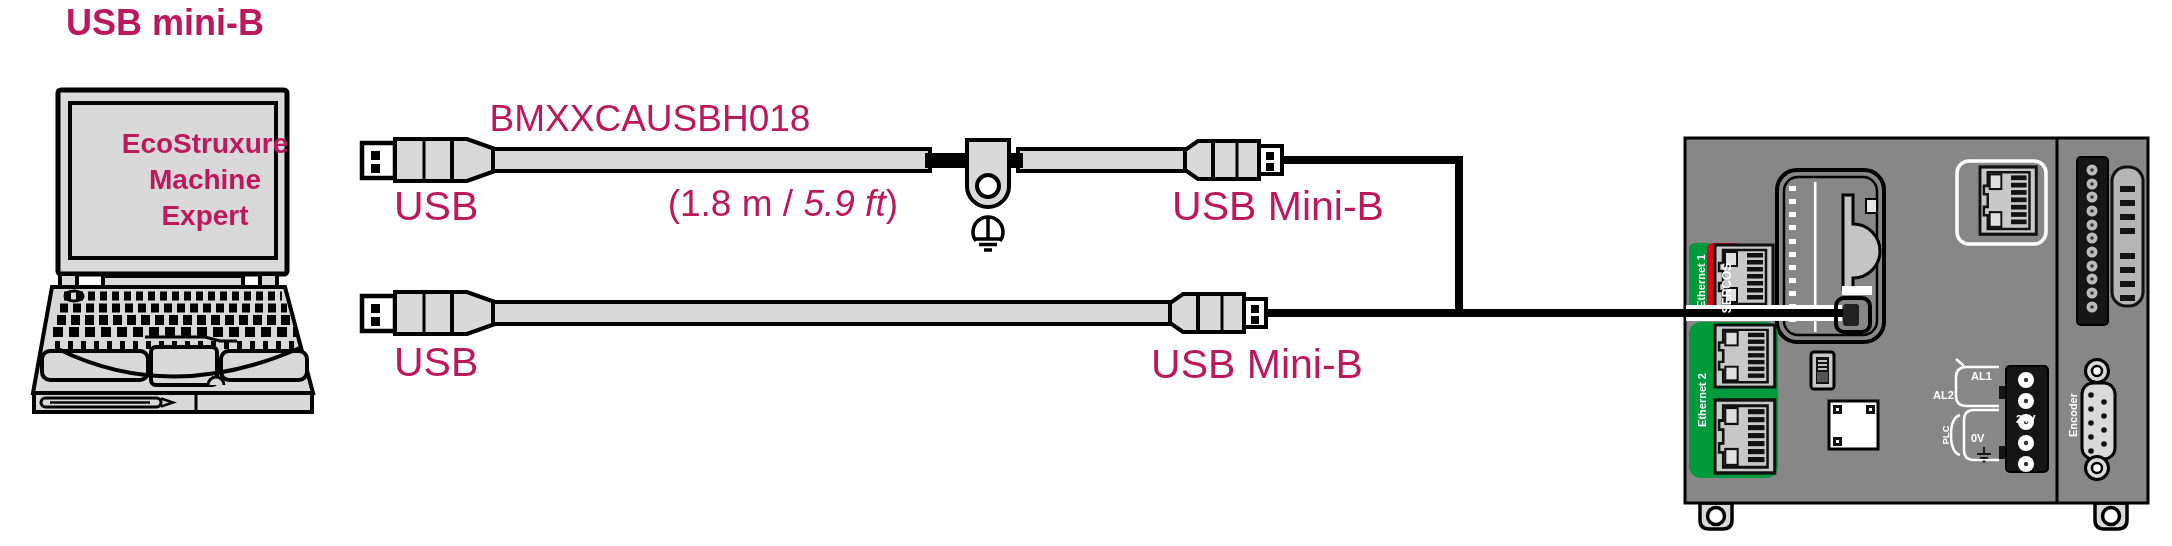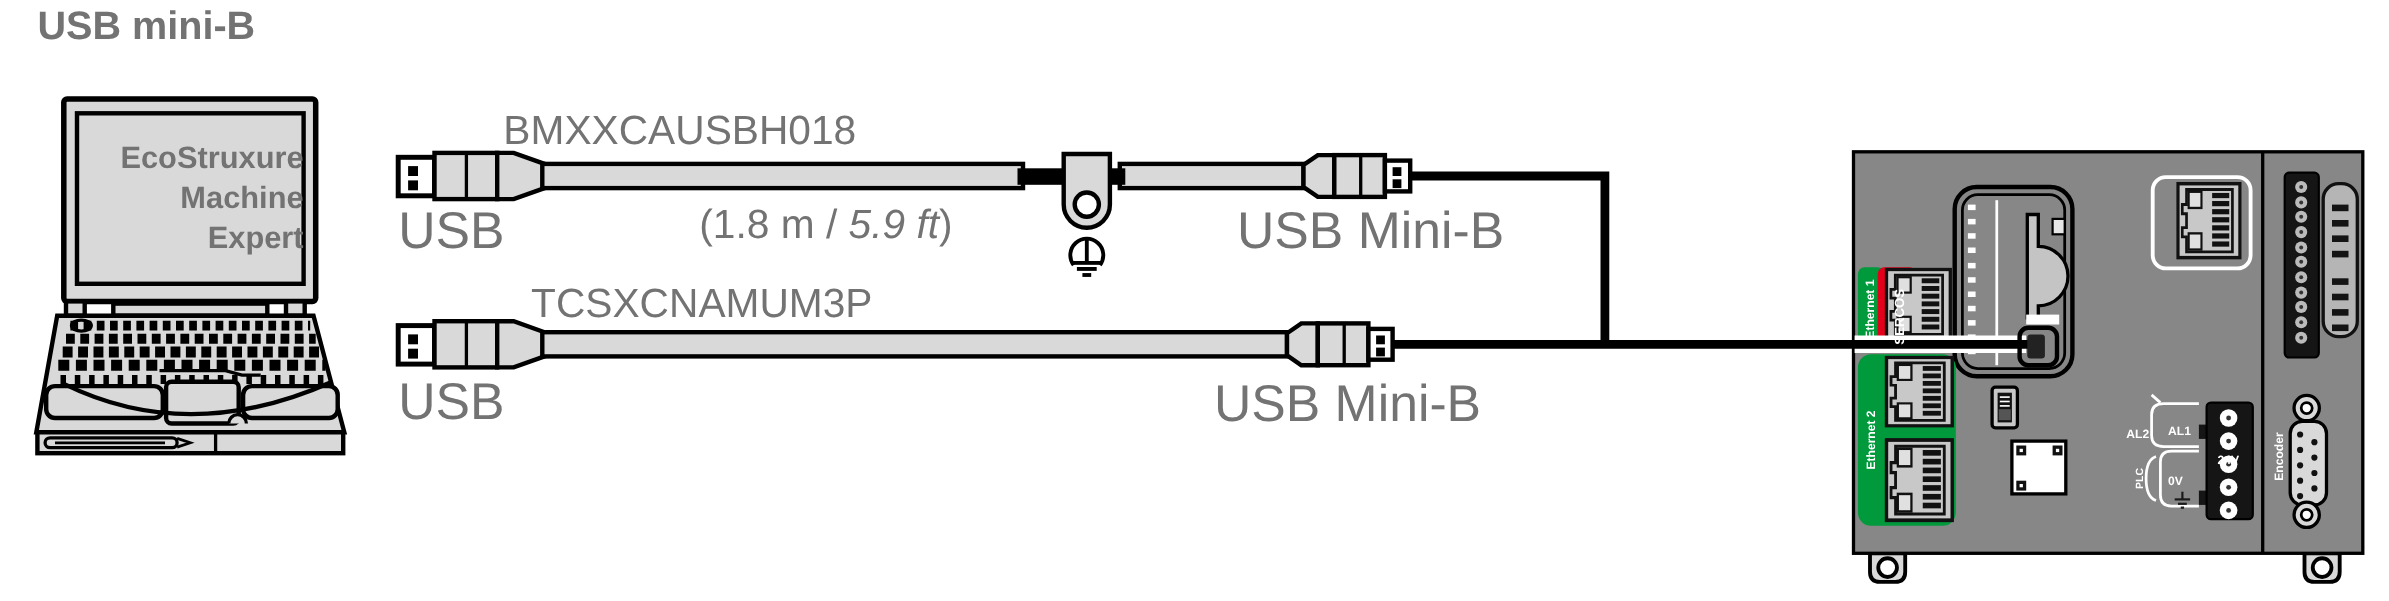--- a/index.html
+++ b/index.html
@@ -1,25 +1,25 @@
 <!DOCTYPE html>
 <html><head>
 <meta charset="utf-8">
 <style>
   html,body { margin:0; padding:0; background:#fff; }
   .canvas { position:relative; width:2172px; height:546px; background:#fff;
             font-family:"Liberation Sans", sans-serif; overflow:hidden; }
   .canvas svg { position:absolute; left:0; top:0; }
-  .txt { position:absolute; color:#737373; line-height:1.08; }
+  .txt { position:absolute; color:#be185d; line-height:1.08;margin-left:32px; }
   .title { font-size:36px; font-weight:bold; }
-  .screen-text { font-size:28px; font-weight:bold; text-align:right;
+  .screen-text { font-size:28px; font-weight:bold; text-align:center;
                  line-height:36px; white-space:pre-line; }
   .cable-ref { font-size:37px; text-align:center; }
   .cable-len { font-size:37px; text-align:right; }
-  .io-label  { font-size:47px; }
+  .io-label  { font-size:41px; }
   .io-label.center { text-align:center; }
   .it { font-style:italic; }
   .dev-label { position:absolute; color:#fff; font-weight:bold; font-size:11px;
                line-height:1; white-space:nowrap; }
   .rot { transform:translate(-50%,-50%) rotate(-90deg); }
 </style>
 </head>
 <body>
 
 <div class="canvas">
@@ -274,27 +274,26 @@
 
 <div class="txt screen-text" style="left:70px; top:126px; width:206px;">EcoStruxure
 Machine
 Expert</div>
 
 <div class="txt cable-ref" style="left:400px; top:99px; width:436px;">BMXXCAUSBH018</div>
 <div class="txt cable-len" style="left:430px; top:184px; width:436px;"><span>(1.8 m / </span><span class="it">5.9 ft</span><span>)</span></div>
 <div class="txt io-label" style="left:362px; top:184px;">USB</div>
 <div class="txt io-label center" style="left:1110px; top:184px; width:272px;">USB Mini-B</div>
 
-<div class="txt cable-ref" style="left:420px; top:256px; width:436px;">TCSXCNAMUM3P</div>
 <div class="txt io-label" style="left:362px; top:340px;">USB</div>
 <div class="txt io-label center" style="left:1089px; top:342px; width:272px;">USB Mini-B</div>
 
 <div class="dev-label rot" style="left:1701px; top:281px;">Ethernet 1</div>
 <div class="dev-label rot" style="left:1727px; top:288px; font-size:12px;">SERCOS</div>
 <div class="dev-label rot" style="left:1702px; top:400px;">Ethernet 2</div>
 <div class="dev-label rot" style="left:2073px; top:415px;">Encoder</div>
 <div class="dev-label rot" style="left:1946px; top:435px; font-size:9.5px;">PLC</div>
-<div class="dev-label" style="left:1971px; top:387px;">AL1</div>
+<div class="dev-label" style="left:1971px; top:371px;">AL1</div>
 <div class="dev-label" style="left:1933px; top:390px;">AL2</div>
 <div class="dev-label" style="left:1971px; top:414px;margin-left:45px;">24V</div>
 <div class="dev-label" style="left:1971px; top:433px;">0V</div>
 
 </div>
 
 </body></html>

